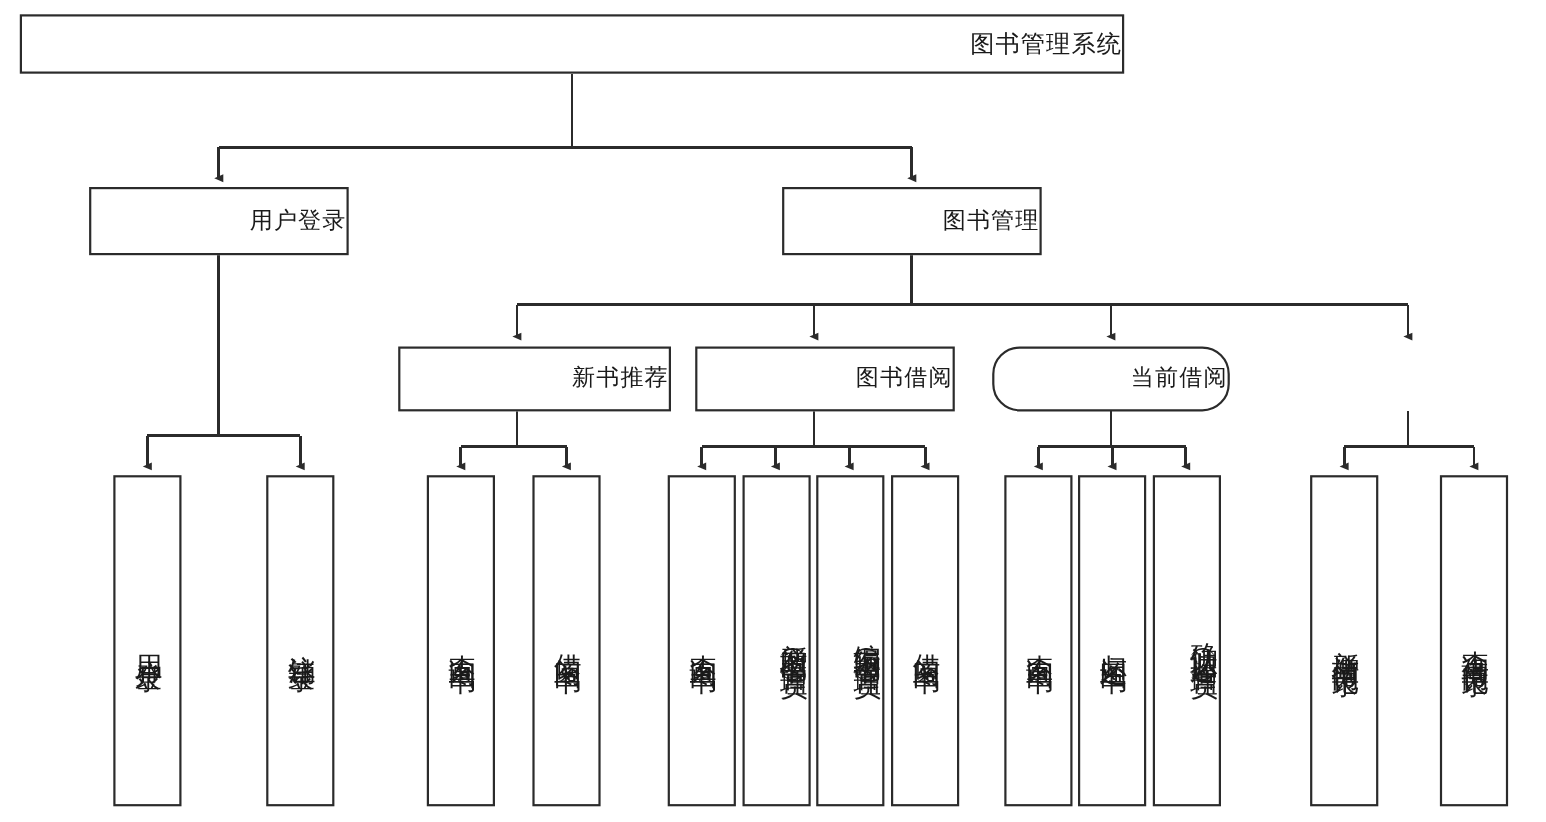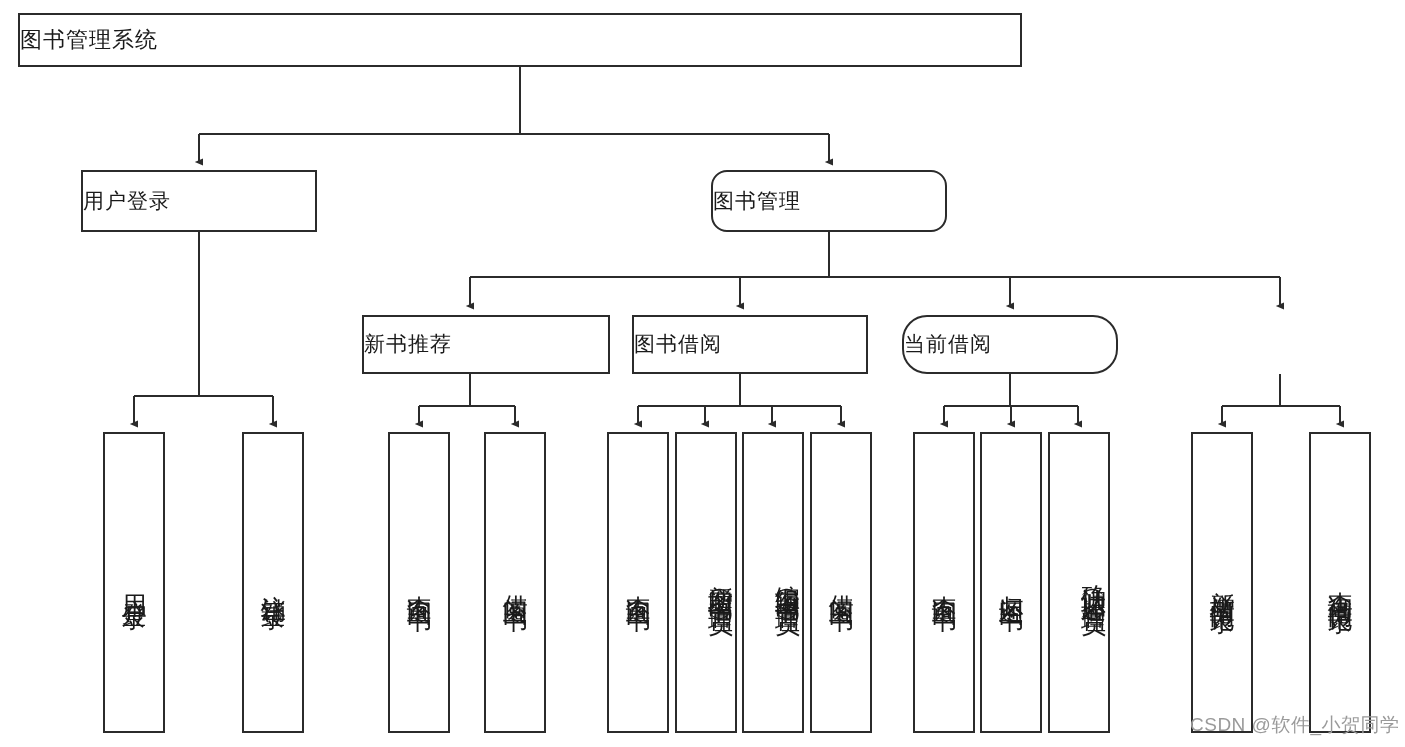--- a/index.html
+++ b/index.html
@@ -13,21 +13,21 @@
 
   svg#edges{position:absolute;left:0;top:0;width:1405px;height:747px;pointer-events:none;}
 
   .node{
     position:absolute;
     box-sizing:border-box;
     background:#ffffff;
     border:2px solid #2b2b2b;
     display:flex;
     align-items:center;
-    justify-content:flex-start;
+    justify-content:flex-end;
     color:#1a1a1a;
     line-height:1.18;
   }
   .node.h{ font-size:21px; letter-spacing:1px; }
   .node.root{ font-size:22px; letter-spacing:1px; }
 
   
   .node.v{
     writing-mode:vertical-rl;
     text-orientation:upright;
@@ -102,21 +102,21 @@
     </g>
   </svg>
 
   <div class="node root" style="left:18px;top:13px;width:1004px;height:54px;">
     <span>图书管理系统</span>
   </div>
 
   <div class="node h" style="left:81px;top:170px;width:236px;height:62px;">
     <span>用户登录</span>
   </div>
-  <div class="node h" style="left:711px;top:170px;width:236px;height:62px;border-radius:16px;">
+  <div class="node h" style="left:711px;top:170px;width:236px;height:62px;">
     <span>图书管理</span>
   </div>
 
   <div class="node h" style="left:362px;top:315px;width:248px;height:59px;">
     <span>新书推荐</span>
   </div>
   <div class="node h" style="left:632px;top:315px;width:236px;height:59px;">
     <span>图书借阅</span>
   </div>
   <div class="node h" style="left:902px;top:315px;width:216px;height:59px;border-radius:25px;">
@@ -160,15 +160,14 @@
     <span>确认归还（管理员）</span>
   </div>
 
   <div class="node v mid" style="left:1191px;top:432px;width:62px;height:301px;">
     <span>新增借阅记录</span>
   </div>
   <div class="node v mid" style="left:1309px;top:432px;width:62px;height:301px;">
     <span>查询借阅记录</span>
   </div>
 
-  <div class="watermark">CSDN @软件_小贺同学</div>
 
 </div>
 
 </body></html>

